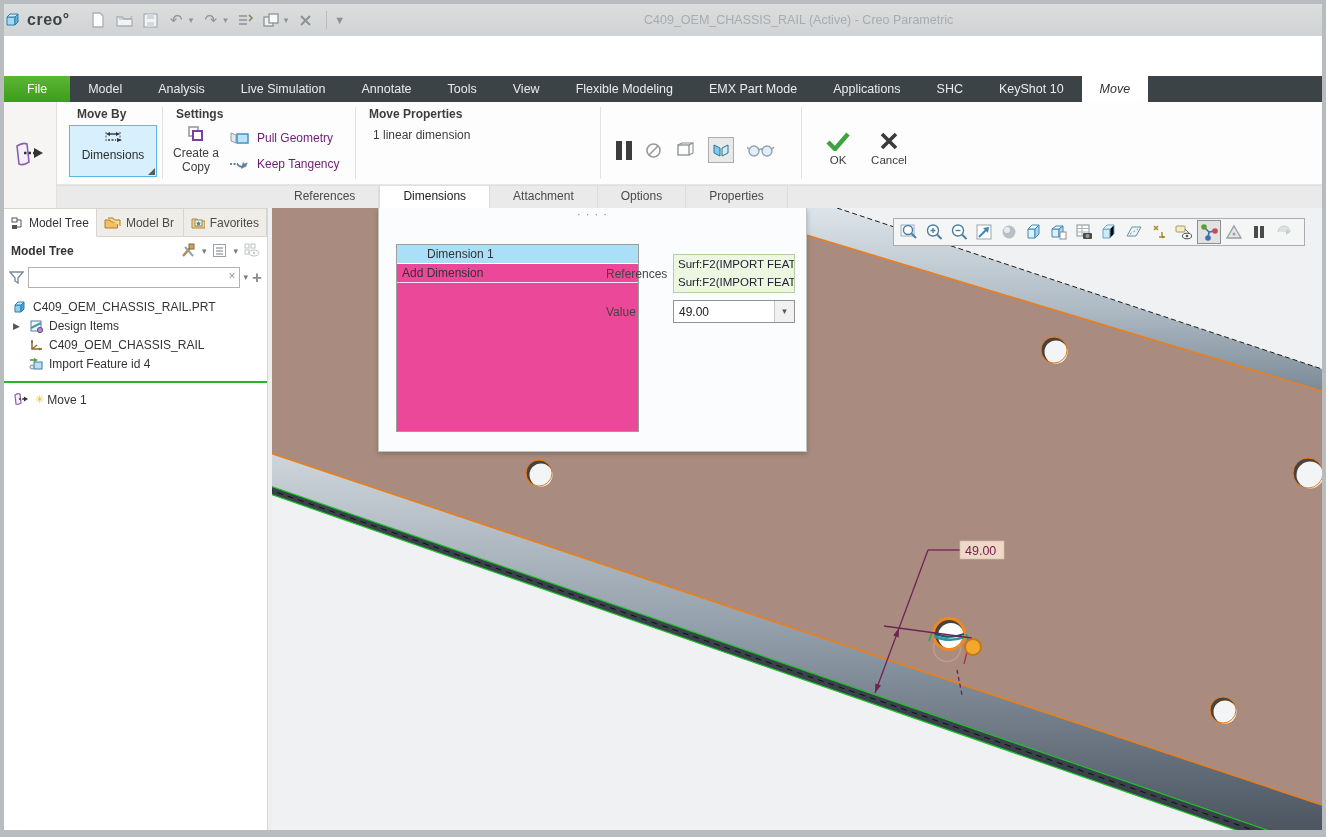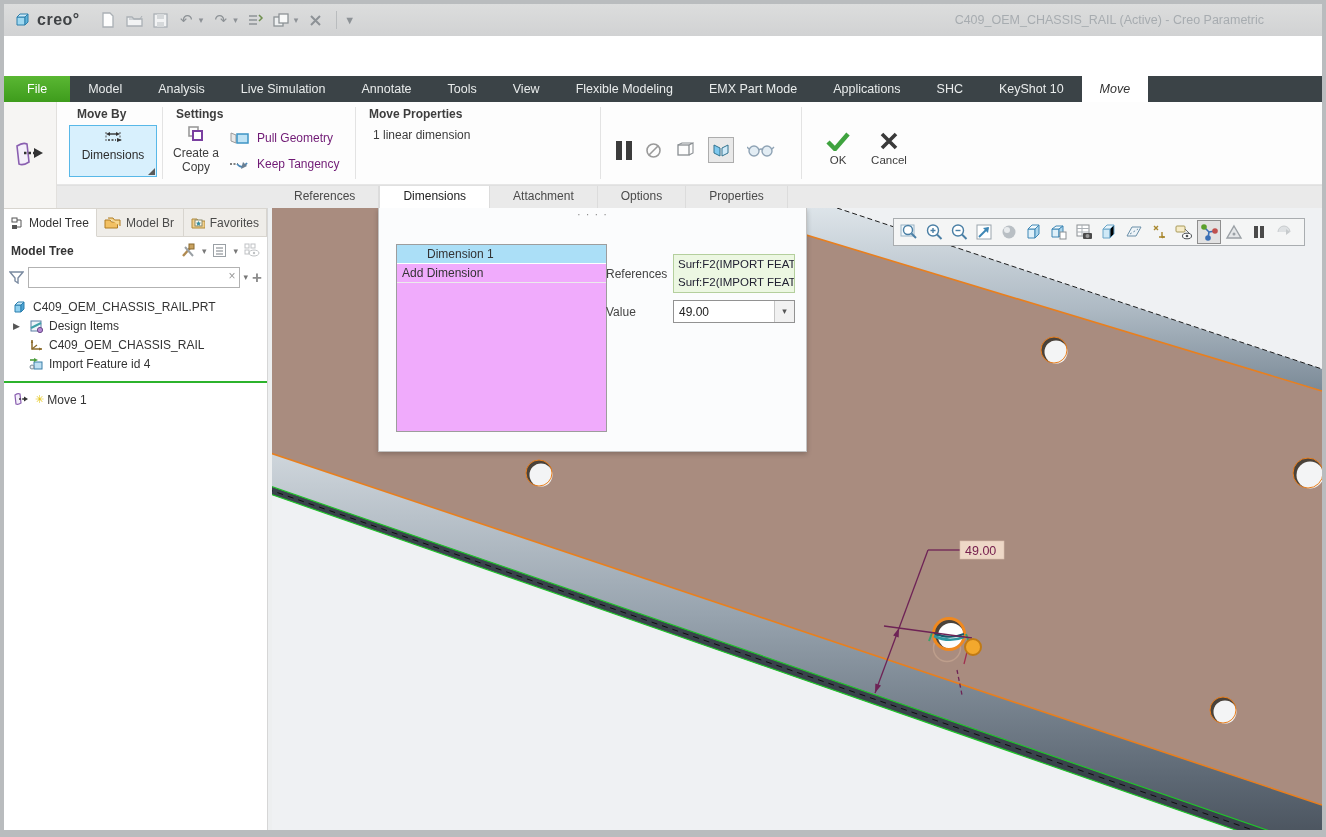--- a/index.html
+++ b/index.html
@@ -10,27 +10,27 @@
     background:#b9bcbe; overflow:hidden;
     -webkit-font-smoothing:antialiased;
   }
   .app {
     position:absolute; left:4px; top:4px; width:1318px; height:826px;
     background:#fff; display:flex; flex-direction:column;
   }
 
   
   .titlebar { height:32px; background:linear-gradient(#dcdddd,#d1d2d3); display:flex; align-items:center; position:relative; flex:none; }
-  .brand { display:flex; align-items:center; gap:6px; padding-left:10px; }
+  .brand { display:flex; align-items:center; gap:6px; }
   .brand-text { font-size:16px; font-weight:bold; color:#3f4245; letter-spacing:.5px; }
   .qat { display:flex; align-items:center; gap:9px; margin-left:20px; }
   .qat .qico { width:17px; height:17px; display:flex; align-items:center; justify-content:center; }
   .qat .dd { font-size:9px; color:#8d9296; margin-left:-5px; }
   .qat .vsep { width:1px; height:18px; background:#b9bcbe; margin:0 3px; }
-  .win-title { position:absolute; left:640px; width:620px; text-align:right; font-size:12.5px; color:#a7acb0; }
+  .win-title { position:absolute; left:640px; width:620px; text-align:left; font-size:12.5px; color:#a7acb0; }
 
   
   .tabbar { height:26px; background:#3b4347; display:flex; flex:none;margin-top:40px; }
   .rtab { padding:0 18px; line-height:26px; font-size:12.5px; color:#e9ecec; white-space:nowrap; }
   .rtab.file { background:linear-gradient(#5ab733,#3e9c1c); color:#fff; padding:0 23px; }
   .rtab.active { background:#fff; color:#333; font-style:italic; }
 
   
   .ribbon-area { position:relative; flex:none; }
   .feature-col { position:absolute; left:0; top:0; width:53px; height:106px; background:#f6f5f3; border-right:1px solid #e2e0dd; display:flex; align-items:center; justify-content:center; z-index:3; }
@@ -95,21 +95,21 @@
   .vp-svg { position:absolute; left:0; top:0; }
 
   
   .gfx-toolbar { position:absolute; left:621px; top:10px; width:412px; height:28px; background:#f4f5f5; border:1px solid #a9adb0; display:flex; align-items:center; padding:0 3px; gap:1px; z-index:5; }
   .gico { width:24px; height:24px; display:flex; align-items:center; justify-content:center; flex:none; }
   .gico.selected { background:#e2e2e2; border:1px solid #8f8f8f; }
 
   
   .dlg { position:absolute; left:106px; top:0; width:429px; height:244px; background:#fbfcfd; border:1px solid #c3c3c3; border-top:none; box-shadow:0 2px 5px rgba(0,0,0,.22); z-index:4; font-size:12px; }
   .dlg-dots { text-align:center; color:#8a8a8a; font-size:11px; letter-spacing:1px; height:14px; line-height:12px; }
-  .dlg-list { position:absolute; left:17px; top:36px; width:211px; height:188px; background:#f0abfc; border:1px solid #9d9d9d; }
+  .dlg-list { position:absolute; left:17px; top:36px; width:243px; height:188px; background:#ec4899; border:1px solid #9d9d9d; }
   .dlg-item { height:19px; line-height:19px; padding-left:5px; color:#333; border-bottom:1px solid #ebebeb; }
   .dlg-item.selected { background:#abdff7; padding-left:30px; border-bottom:1px solid #fff; }
   .dlg-label { position:absolute; color:#444; }
   .refs-box { position:absolute; left:294px; top:46px; width:122px; height:39px; background:#ecf7e2; border:1px solid #b4cf9d; overflow:hidden; }
   .ref-line { height:18px; line-height:18px; padding-left:4px; color:#223; font-size:11.5px; white-space:nowrap; }
   .value-combo { position:absolute; left:294px; top:92px; width:122px; height:23px; background:#fff; border:1px solid #929292; display:flex; }
   .value-text { flex:1; padding:4px 0 0 5px; color:#222; }
   .combo-btn { width:20px; border-left:1px solid #c6c6c6; background:#f1f1f1; text-align:center; color:#555; font-size:9px; line-height:21px; }
 </style>
 </head>

